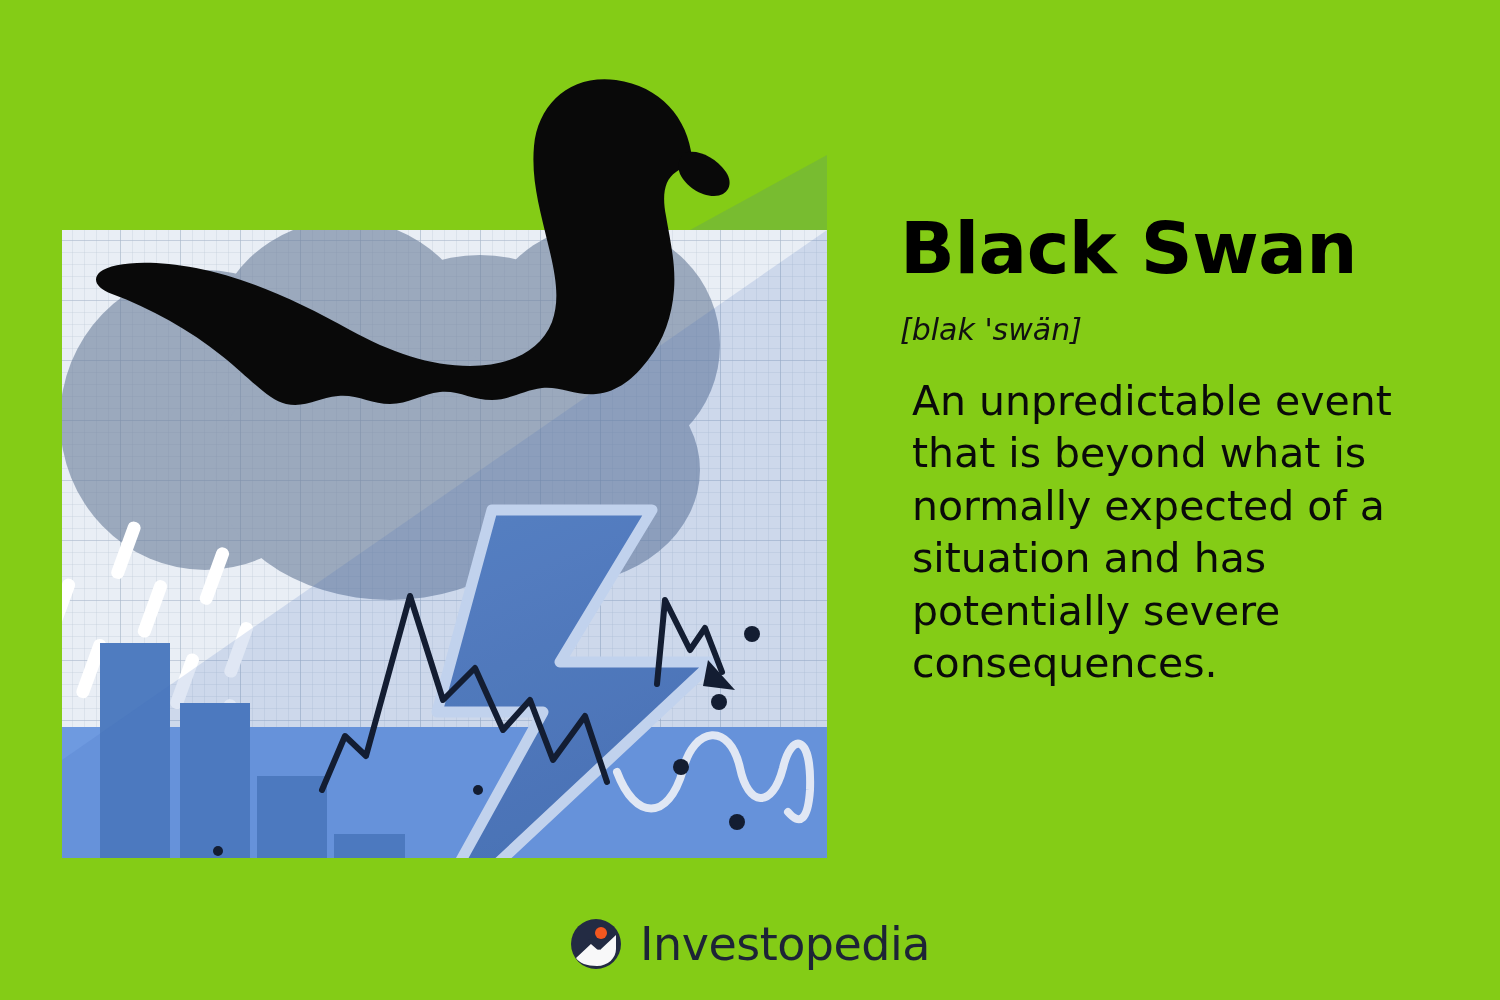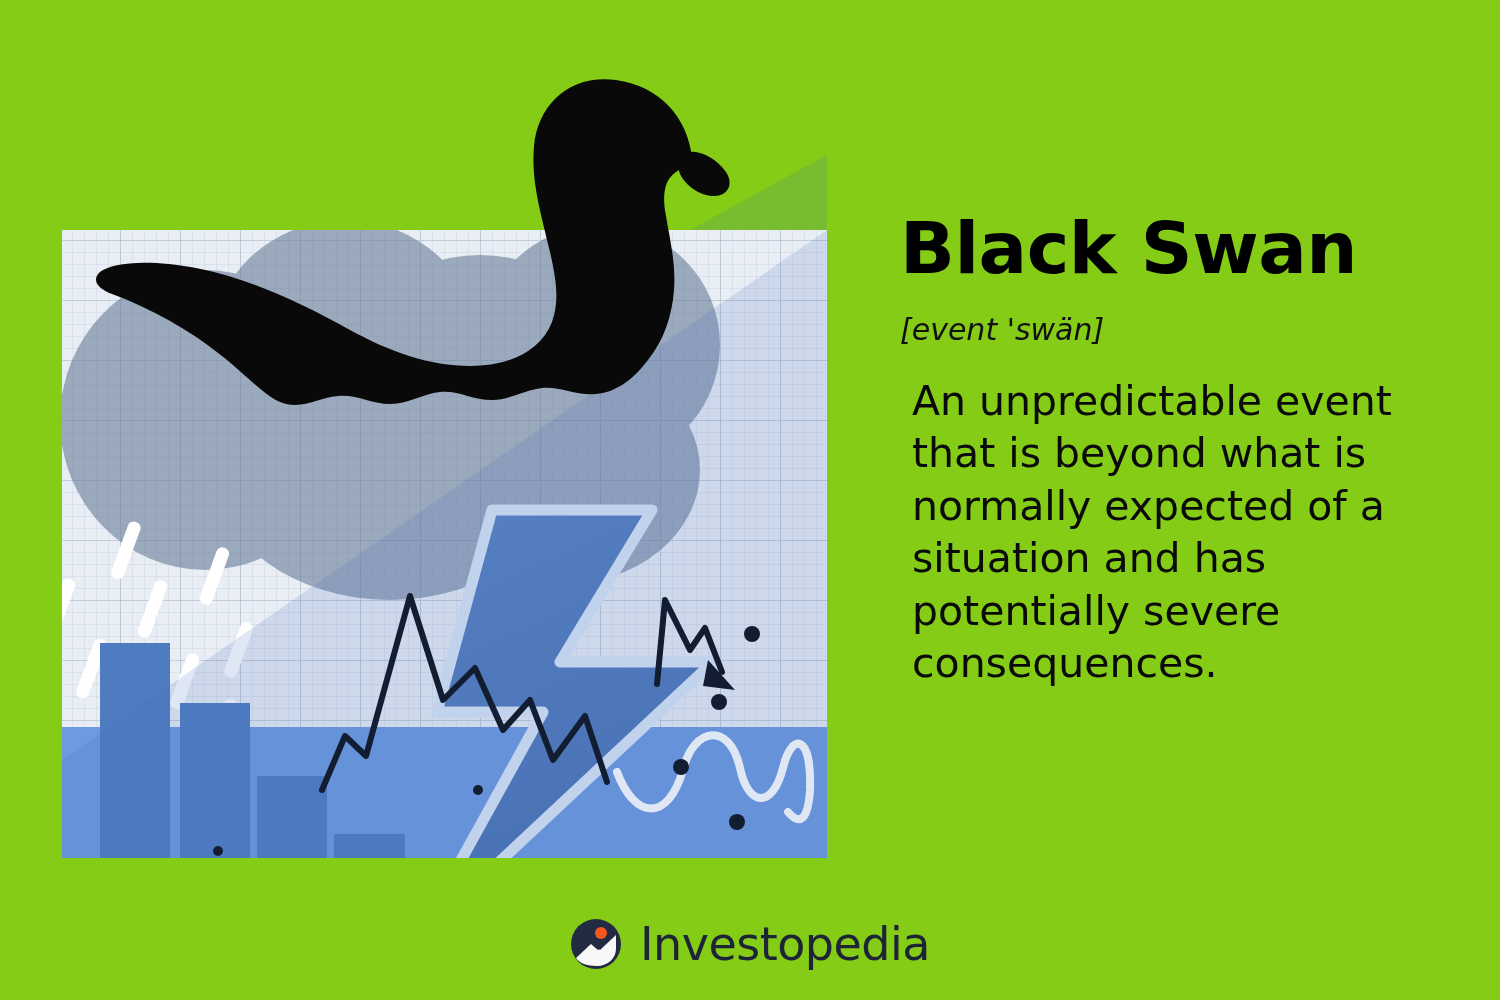--- a/index.html
+++ b/index.html
@@ -202,21 +202,21 @@
                  C 700 150, 716 158, 726 172
                  C 734 184, 728 196, 714 196
                  C 700 196, 686 186, 680 174
                  C 676 164, 680 154, 688 152 Z"></path>
       </g>
     </svg>
   </div>
 
   <div id="text-col">
     <h1 id="term-title">Black Swan</h1>
-    <div id="pronunciation">[event 'swän]</div>
+    <div id="pronunciation">[blak 'swän]</div>
     <p id="definition">An unpredictable event that is beyond what is normally expected of a situation and has potentially severe consequences.</p>
   </div>
 
   <div id="brand">
     <span>
       <svg id="brand-mark" width="52" height="52" viewBox="0 0 52 52" xmlns="http://www.w3.org/2000/svg">
         <circle cx="26" cy="26" r="25" fill="#232b43"></circle>
         <path d="M6 40 L22 25 L30 32 L46 17 L46 31 C46 40 38 48 27 48 C17 48 9 45 6 40 Z" fill="#ffffff" opacity="0.97"></path>
         <path d="M7 36 L20 23 L28 30 L45 14" fill="none" stroke="#232b43" stroke-width="3.2" stroke-linecap="round" stroke-linejoin="round"></path>
         <circle cx="31" cy="15" r="6" fill="#f4571f"></circle>

